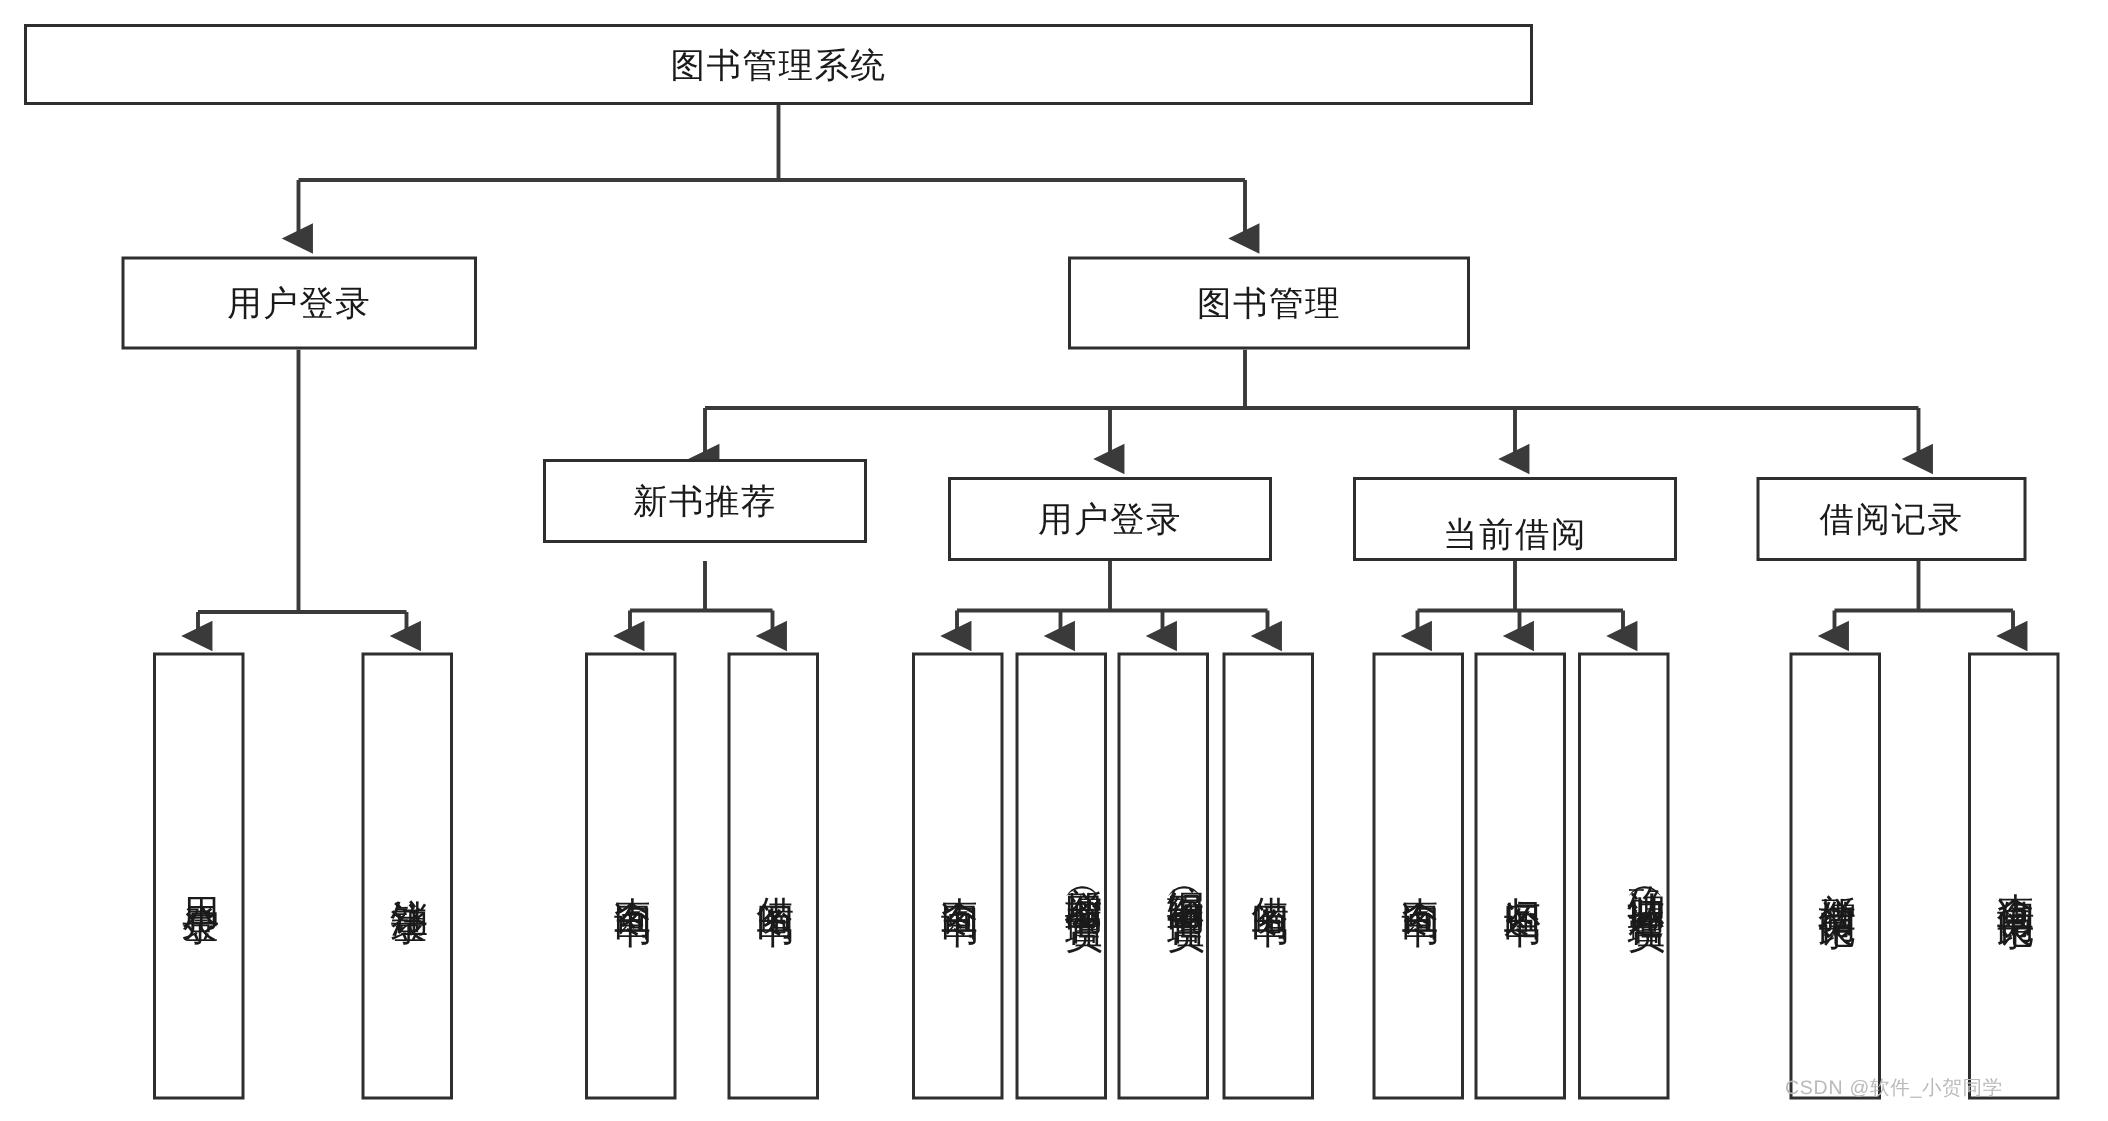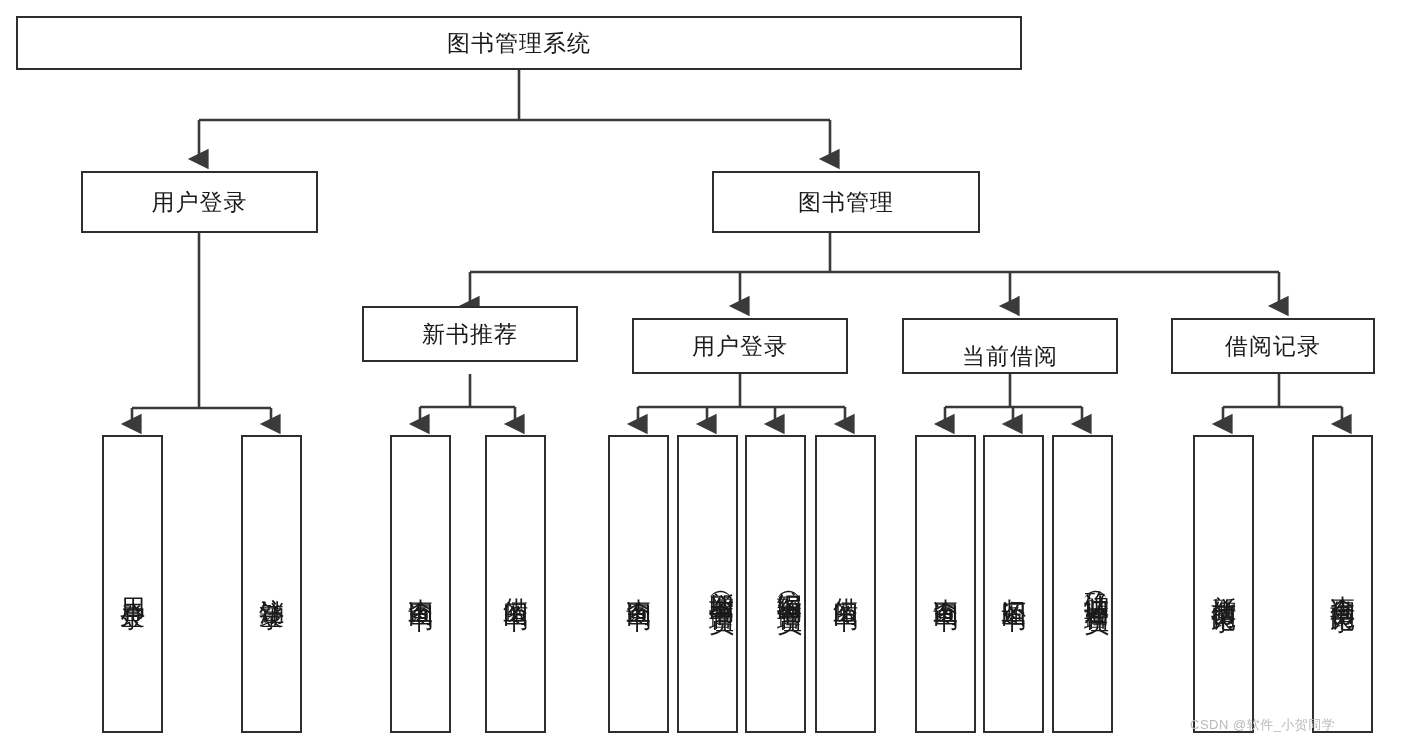--- a/index.html
+++ b/index.html
@@ -139,21 +139,21 @@
   </div>
 
   <div class="node horizontal" style="left:632px; top:318px; width:216px; height:56px;">
     <span class="node-label">用户登录</span>
   </div>
 
   <div class="node horizontal" style="left:902px; top:318px; width:216px; height:56px;align-items:flex-end;">
     <span class="node-label">当前借阅</span>
   </div>
 
-  <div class="node horizontal" style="left:1171px; top:318px; width:204px; height:56px;">
+  <div class="node horizontal" style="left:1171px; top:318px; width:180px; height:56px;">
     <span class="node-label">借阅记录</span>
   </div>
 
   <div class="node vertical" style="left:102px; top:435px; width:61px; height:298px;">
     <span class="node-label">用户登录</span>
   </div>
 
   <div class="node vertical" style="left:241px; top:435px; width:61px; height:298px;">
     <span class="node-label">注销登录</span>
   </div>

